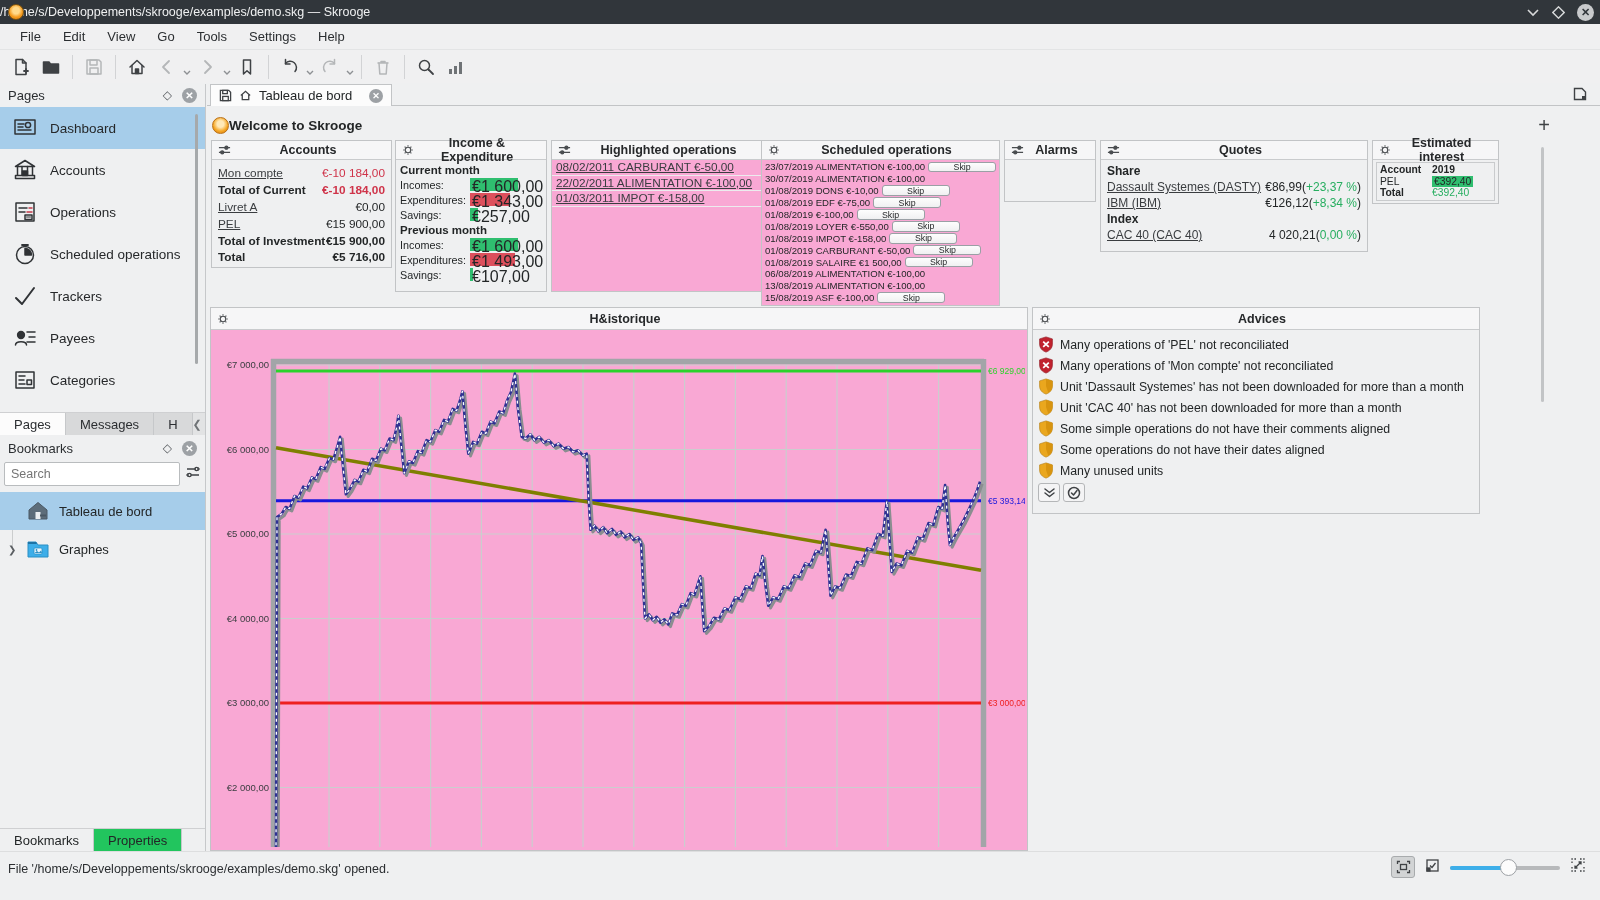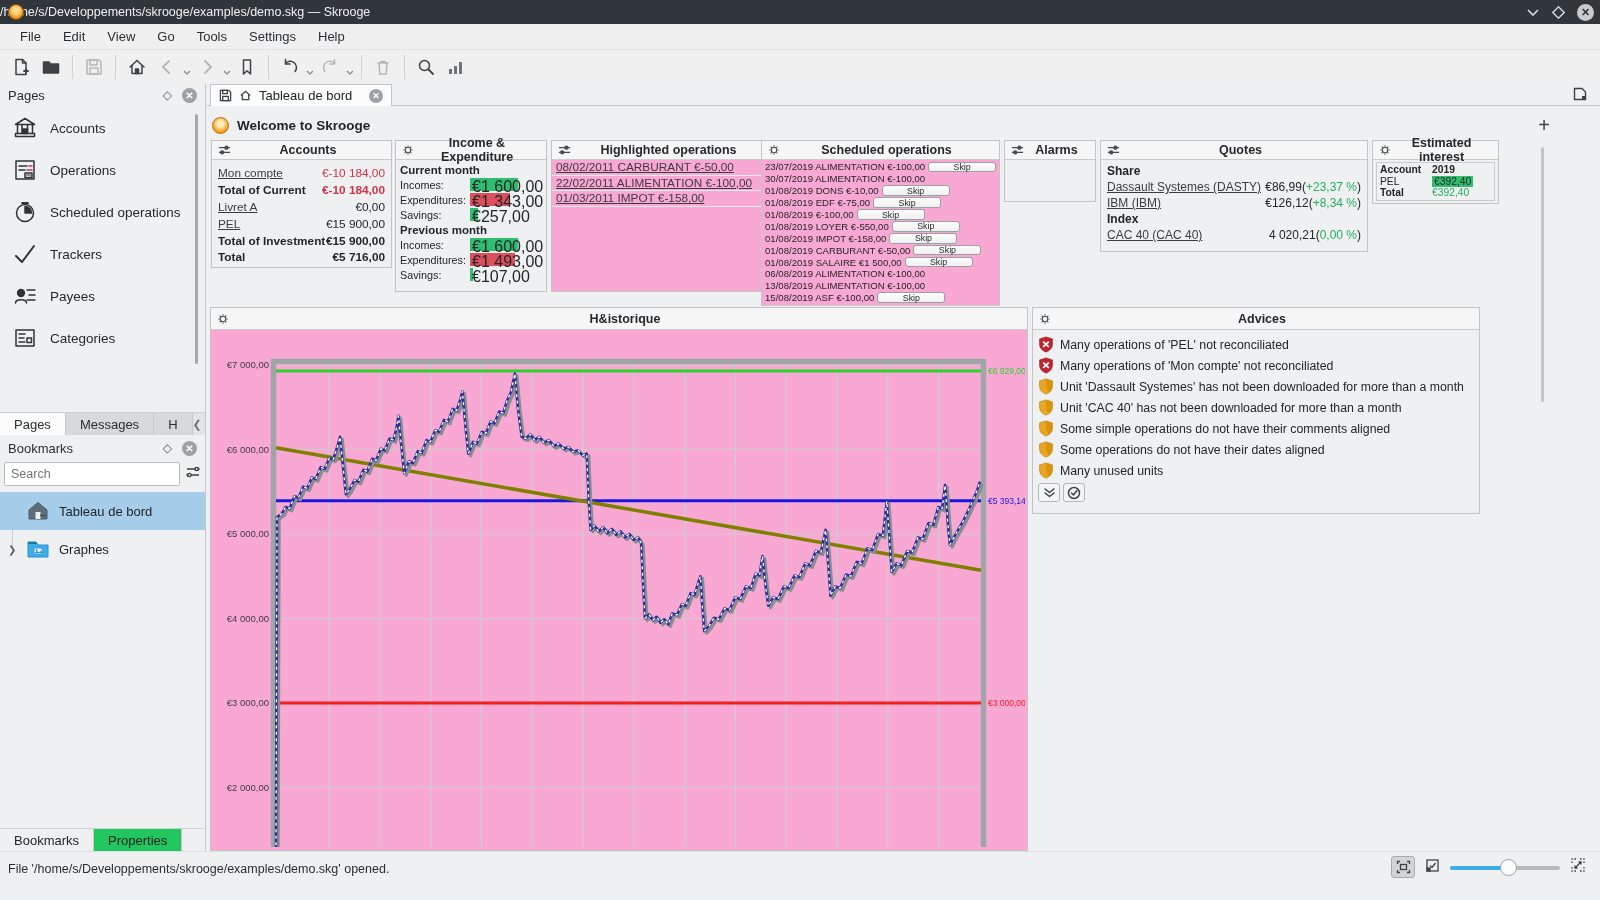--- a/index.html
+++ b/index.html
@@ -64,21 +64,21 @@
   
   .tabbar { position:absolute; left:207px; top:84px; width:1393px; height:22px; border-bottom:1px solid #c2c4c6; background:#eff0f1; }
   .tab-active { position:absolute; left:3px; top:0; width:182px; height:22px; background:#fcfcfc; border:1px solid #c2c4c6; border-bottom:none; display:flex; align-items:center; gap:7px; padding:0 8px; font-size:13px; }
   .tab-active svg { stroke:#3f4245; fill:none; stroke-width:1.4; }
   .tab-close { width:14px; height:14px; border-radius:50%; background:#9da1a5; color:#fff; font-size:9px; font-weight:bold; display:flex; align-items:center; justify-content:center; margin-left:auto; }
   .newtab-ic { position:absolute; right:12px; top:2px; }
   .newtab-ic svg { stroke:#3f4245; fill:none; stroke-width:1.4; }
 
   
   .dash { position:absolute; left:207px; top:107px; width:1393px; height:744px; background:#eff0f1; }
-  .welcome { position:absolute; left:5px; top:10px; display:flex; align-items:center; gap:8px; font-weight:bold; font-size:13.5px; }
+  .welcome { position:absolute; left:5px; top:10px; display:flex; align-items:center; gap:0; font-weight:bold; font-size:13.5px; }
   .welcome .logo { width:17px; height:17px; border-radius:50%; background:radial-gradient(circle at 50% 40%, #ffe9b8 0 28%, #f5a623 62%, #d97c12 100%); border:1px solid #b96f15; }
   .add-widget { position:absolute; right:50px; top:7px; font-size:20px; color:#3f4245; }
   .dash-scroll { position:absolute; right:56px; top:40px; width:3px; height:255px; background:#c2c4c6; border-radius:2px; }
 
   .widget { position:absolute; background:#eff0f1; border:1px solid #c2c4c6; }
   .whead { height:19px; background:#f6f6f7; border-bottom:1px solid #c9cbcd; display:flex; align-items:center; padding:0 6px; }
   .whead .wtitle { flex:1; text-align:center; font-weight:bold; font-size:12.5px; color:#26282a; }
   .whead svg { stroke:#4a4d50; fill:none; stroke-width:1.3; }
   .wbody { position:relative; }
   .white { background:#f9a8d4; }
@@ -278,20 +278,28 @@
   </div>
 
   <div class="leftpanel">
     <div class="dock-head">
       <span>Pages</span>
         <span class="sp"></span>
       <span class="dock-float">◇</span>
       <span class="dock-close">✕</span>
     </div>
     <div class="pages-list">
+      <div class="page-row sel">
+        <svg width="26" height="26" viewBox="0 0 26 26">
+            <rect x="3" y="5" width="20" height="14"></rect>
+            <circle cx="16" cy="10" r="2.6"></circle>
+            <path d="M6 9 h6 M6 12 h5 M6 15 h13"></path>
+          </svg>
+        <span>Dashboard</span>
+      </div>
       <div class="page-row">
         <svg width="26" height="26" viewBox="0 0 26 26">
             <path d="M3.5 9.5 L13 3.5 L22.5 9.5 Z"></path>
             <path d="M5.5 9.5 V18 M10 9.5 V18 M15.5 9.5 V18 M20.5 9.5 V18"></path>
             <path d="M3.5 18.5 H22.5 V21.5 H3.5 Z"></path>
             <rect x="10.5" y="14" width="5" height="4.5" fill="#303336"></rect>
           </svg>
         <span>Accounts</span>
       </div>
       <div class="page-row">

